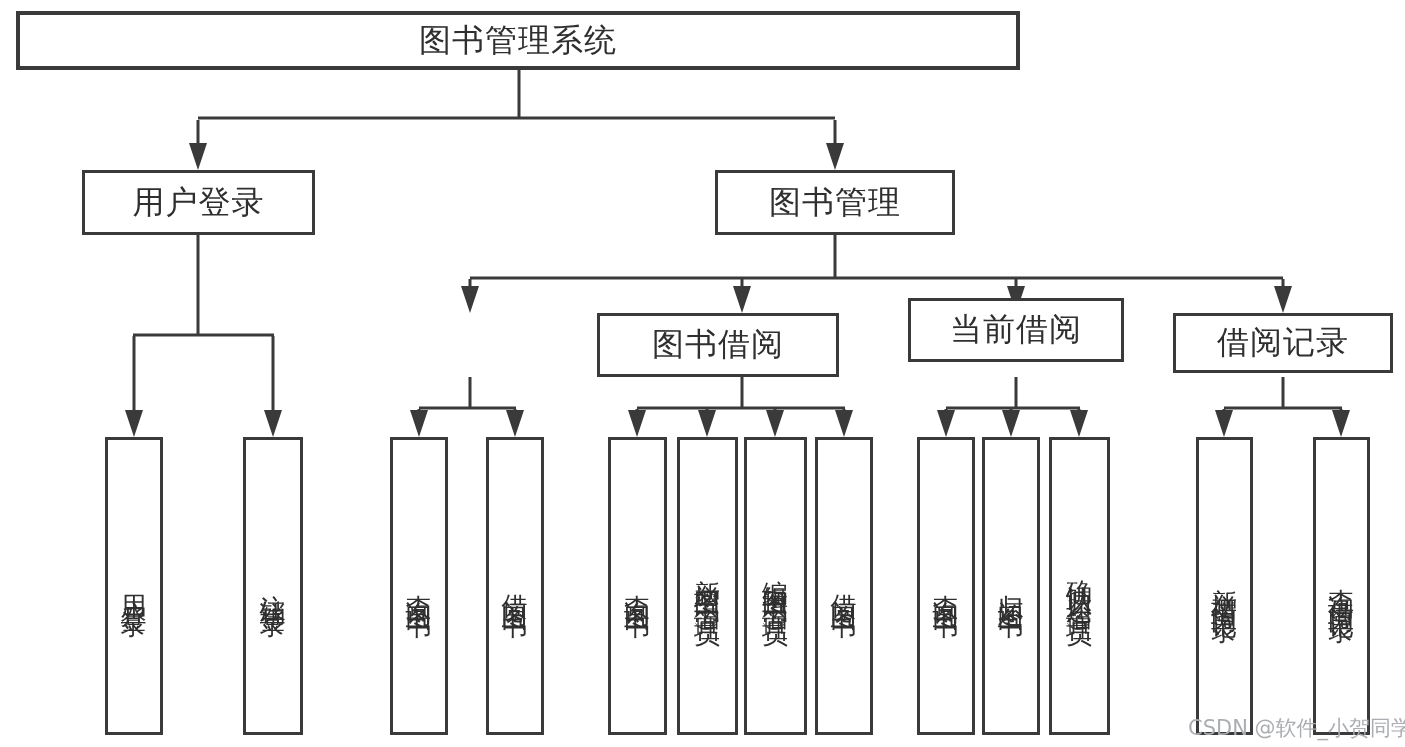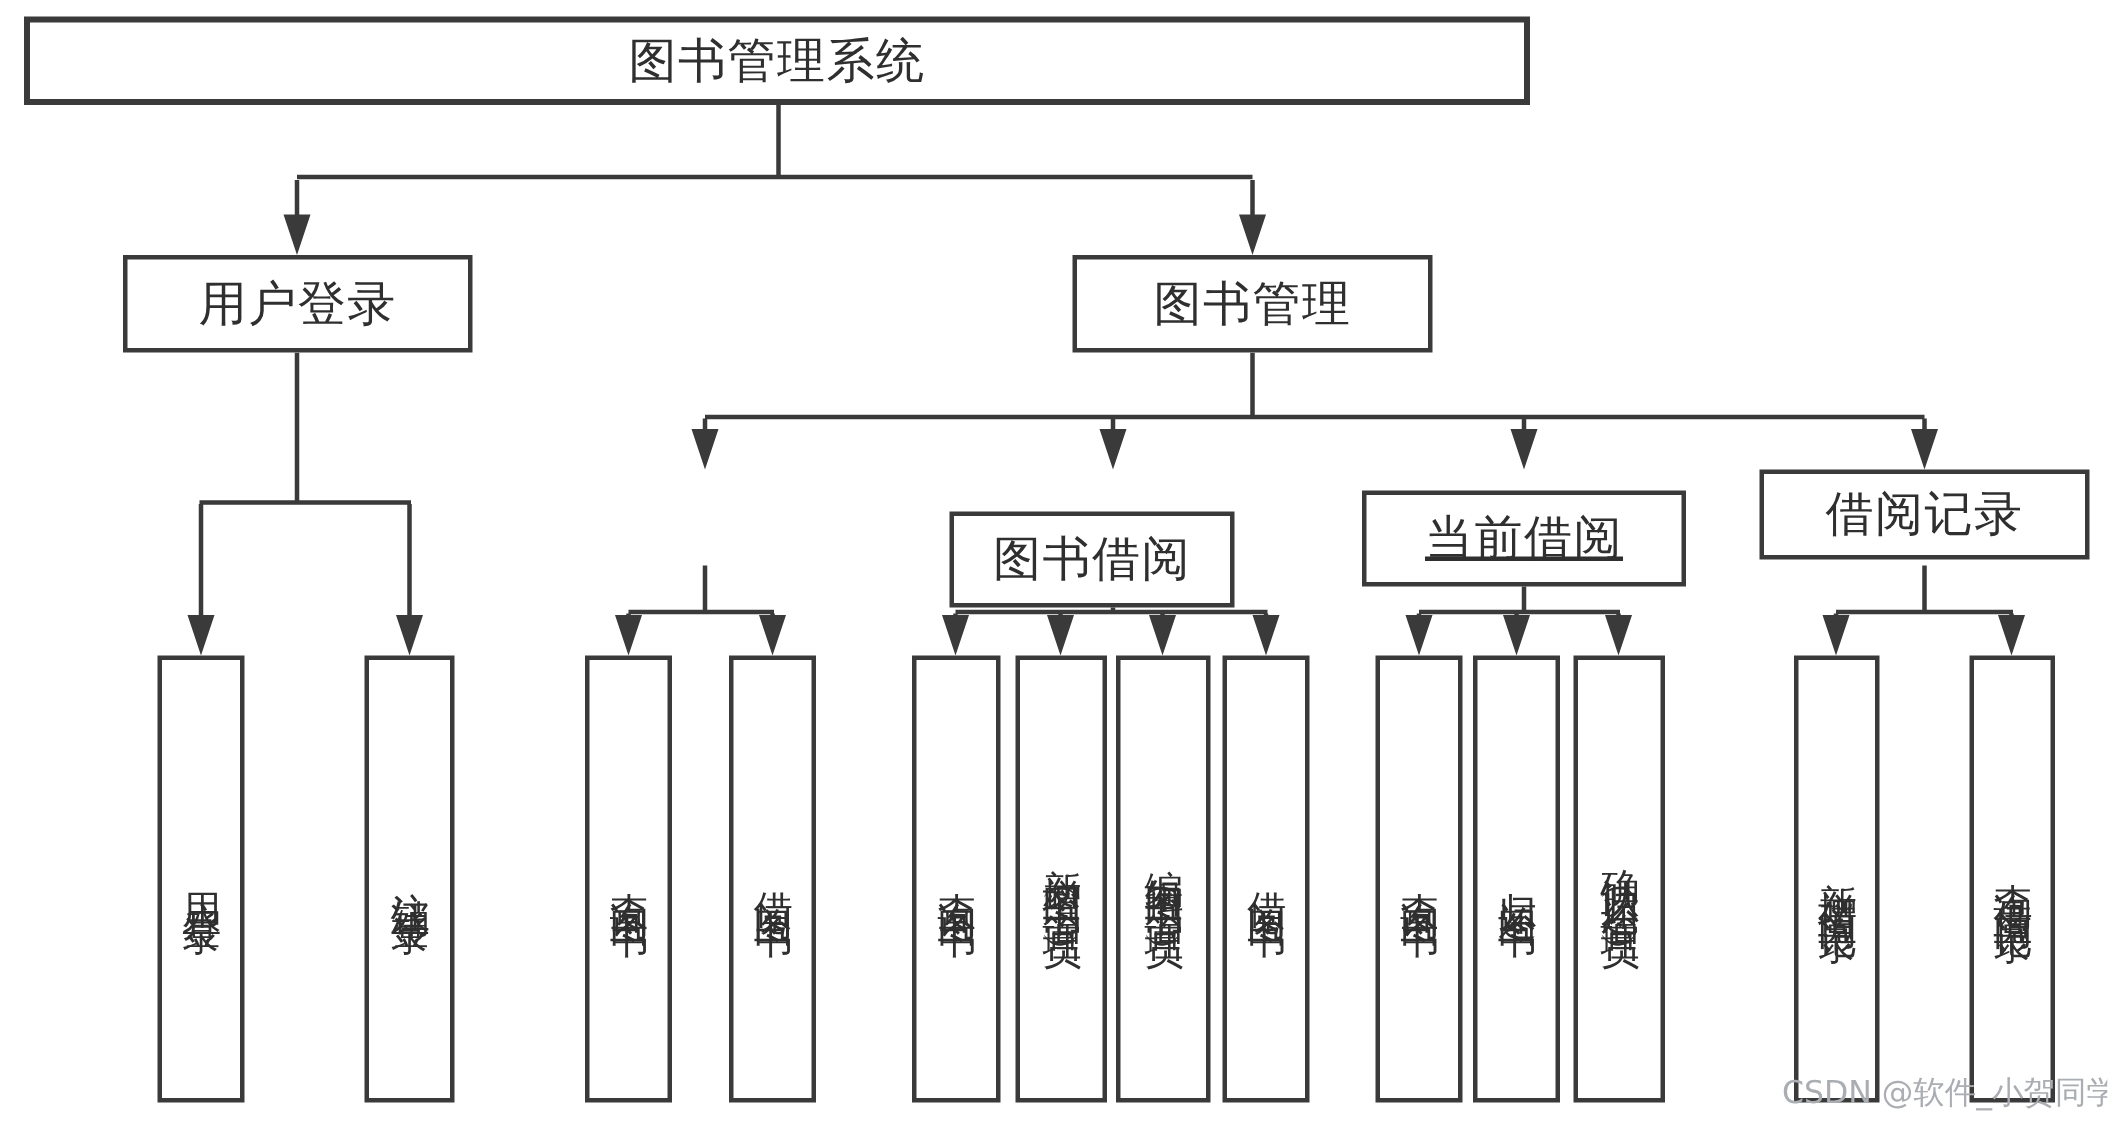--- a/index.html
+++ b/index.html
@@ -82,22 +82,22 @@
          M628 410h18l-9 27z M698 410h18l-9 27z M766 410h18l-9 27z M835 410h18l-9 27z
          M937 410h18l-9 27z M1002 410h18l-9 27z M1070 410h18l-9 27z
          M1215 410h18l-9 27z M1332 410h18l-9 27z" fill="#3a3a3a" stroke="none"></path>
   </svg>
 
   <div class="node root" style="left:16px; top:11px; width:1004px; height:59px;">图书管理系统</div>
 
   <div class="node" style="left:82px; top:170px; width:233px; height:65px;">用户登录</div>
   <div class="node" style="left:715px; top:170px; width:240px; height:65px;">图书管理</div>
 
-  <div class="node" style="left:633px; top:313px; width:190px; height:64px;margin-top:28px;">图书借阅</div>
-  <div class="node" style="left:908px; top:327px; width:216px; height:64px;text-decoration:underline;">当前借阅</div>
+  <div class="node" style="left:597px; top:313px; width:242px; height:64px;">图书借阅</div>
+  <div class="node" style="left:908px; top:298px; width:216px; height:64px;">当前借阅</div>
   <div class="node" style="left:1173px; top:313px; width:220px; height:60px;">借阅记录</div>
 
   <div class="leaf" style="left:105px; width:58px;">
     <span>用户登录</span>
   </div>
   <div class="leaf" style="left:243px; width:60px;">
     <span>注销登录</span>
   </div>
 
   <div class="leaf" style="left:390px; width:58px;">

